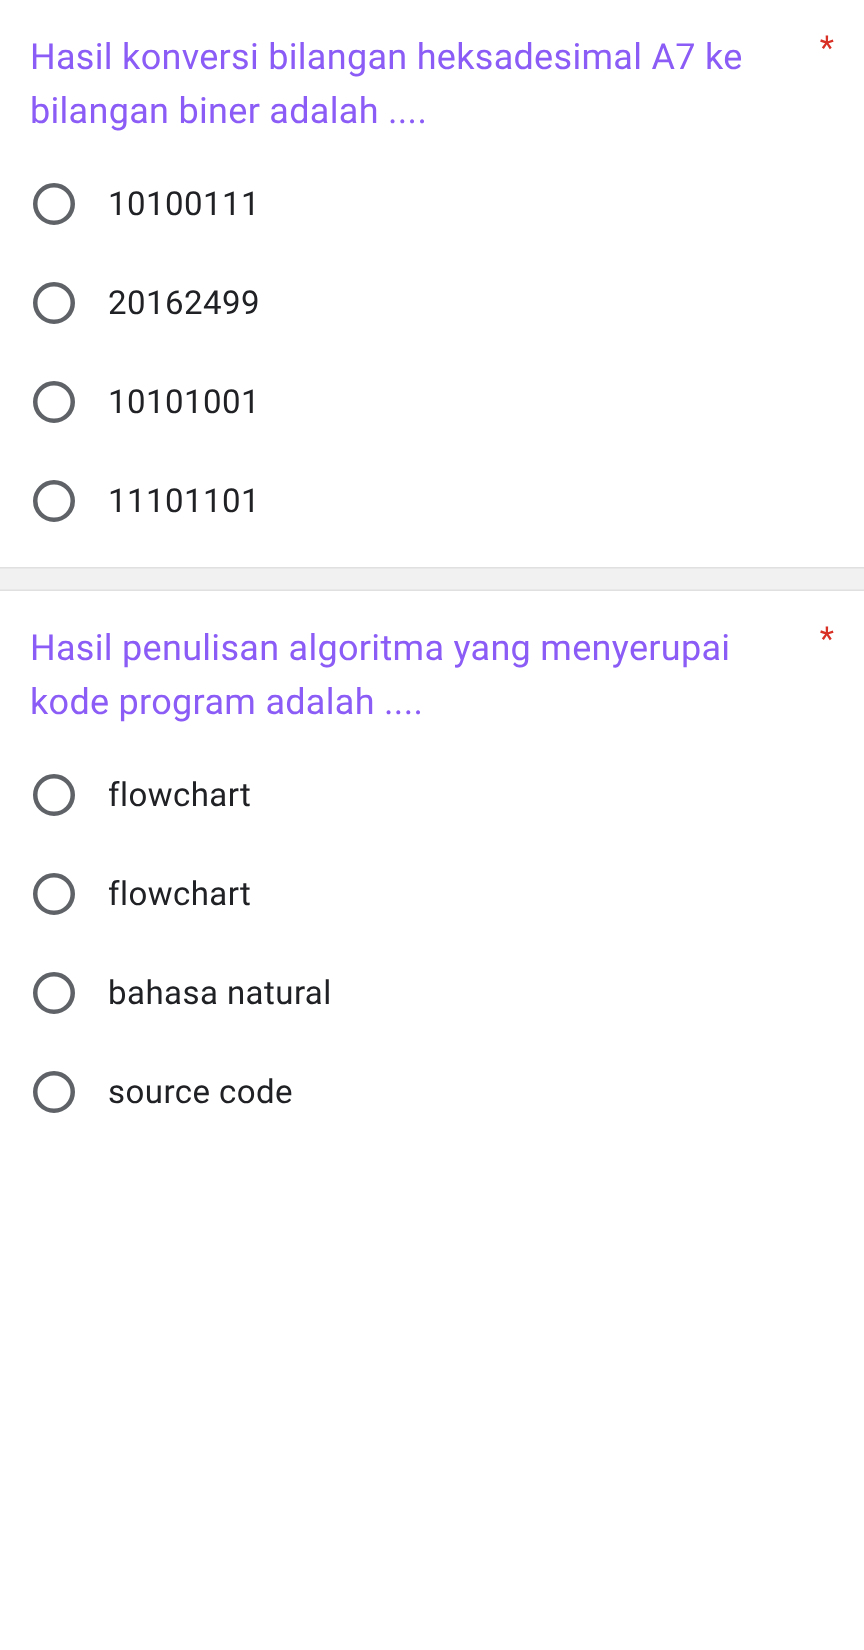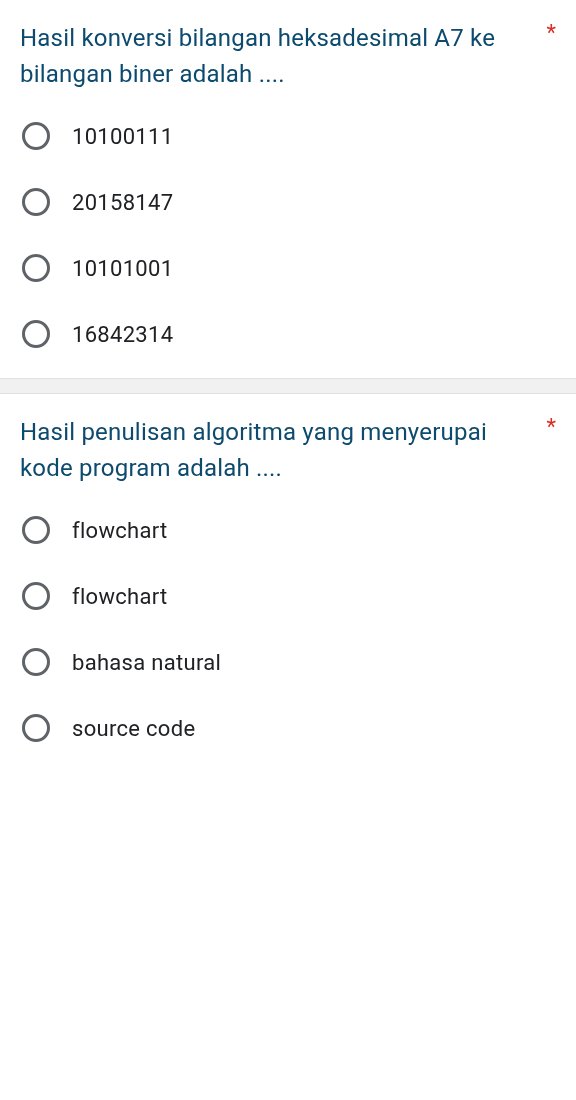--- a/index.html
+++ b/index.html
@@ -1,19 +1,19 @@
 <!DOCTYPE html>
 <html><head>
 <meta charset="utf-8">
 <style>
 *{box-sizing:border-box;margin:0;padding:0}
 body{font-family:Roboto,Arial,sans-serif;background:#fff;width:576px;color:#202124}
 .question-card{padding:20px 20px 30px 20px;background:#fff}
 .question-header{display:flex;align-items:flex-start;margin-bottom:30px}
-.question-text{font-size:24px;line-height:1.5;color:#0c4a6e;flex:1;letter-spacing:0.2px}
+.question-text{font-size:24px;line-height:1.5;color:#8b5cf6;flex:1;letter-spacing:0.2px}
 .required-asterisk{color:#d93025;font-size:22px;margin-left:10px;line-height:1.2}
 .options{display:flex;flex-direction:column;gap:38px;padding-left:2px}
 .option{display:flex;align-items:center;cursor:pointer}
 .radio-circle{width:28px;height:28px;border:3px solid #5f6368;border-radius:50%;flex-shrink:0;margin-right:22px}
 .option-label{font-size:22px;color:#202124;letter-spacing:0.3px}
 .divider{height:16px;background:#f1f1f1;border-top:1px solid #e0e0e0;border-bottom:1px solid #e0e0e0}
 </style>
 </head>
 <body>
 
@@ -22,29 +22,29 @@
     <div class="question-text">Hasil konversi bilangan heksadesimal A7 ke bilangan biner adalah ....</div>
     <div class="required-asterisk">*</div>
   </div>
   <div class="options">
     <div class="option">
       <div class="radio-circle"></div>
       <div class="option-label">10100111</div>
     </div>
     <div class="option">
       <div class="radio-circle"></div>
-      <div class="option-label">20158147</div>
+      <div class="option-label">20162499</div>
     </div>
     <div class="option">
       <div class="radio-circle"></div>
       <div class="option-label">10101001</div>
     </div>
     <div class="option">
       <div class="radio-circle"></div>
-      <div class="option-label">16842314</div>
+      <div class="option-label">11101101</div>
     </div>
   </div>
 </div>
 
 <div class="divider"></div>
 
 <div class="question-card">
   <div class="question-header">
     <div class="question-text">Hasil penulisan algoritma yang menyerupai kode program adalah ....</div>
     <div class="required-asterisk">*</div>

